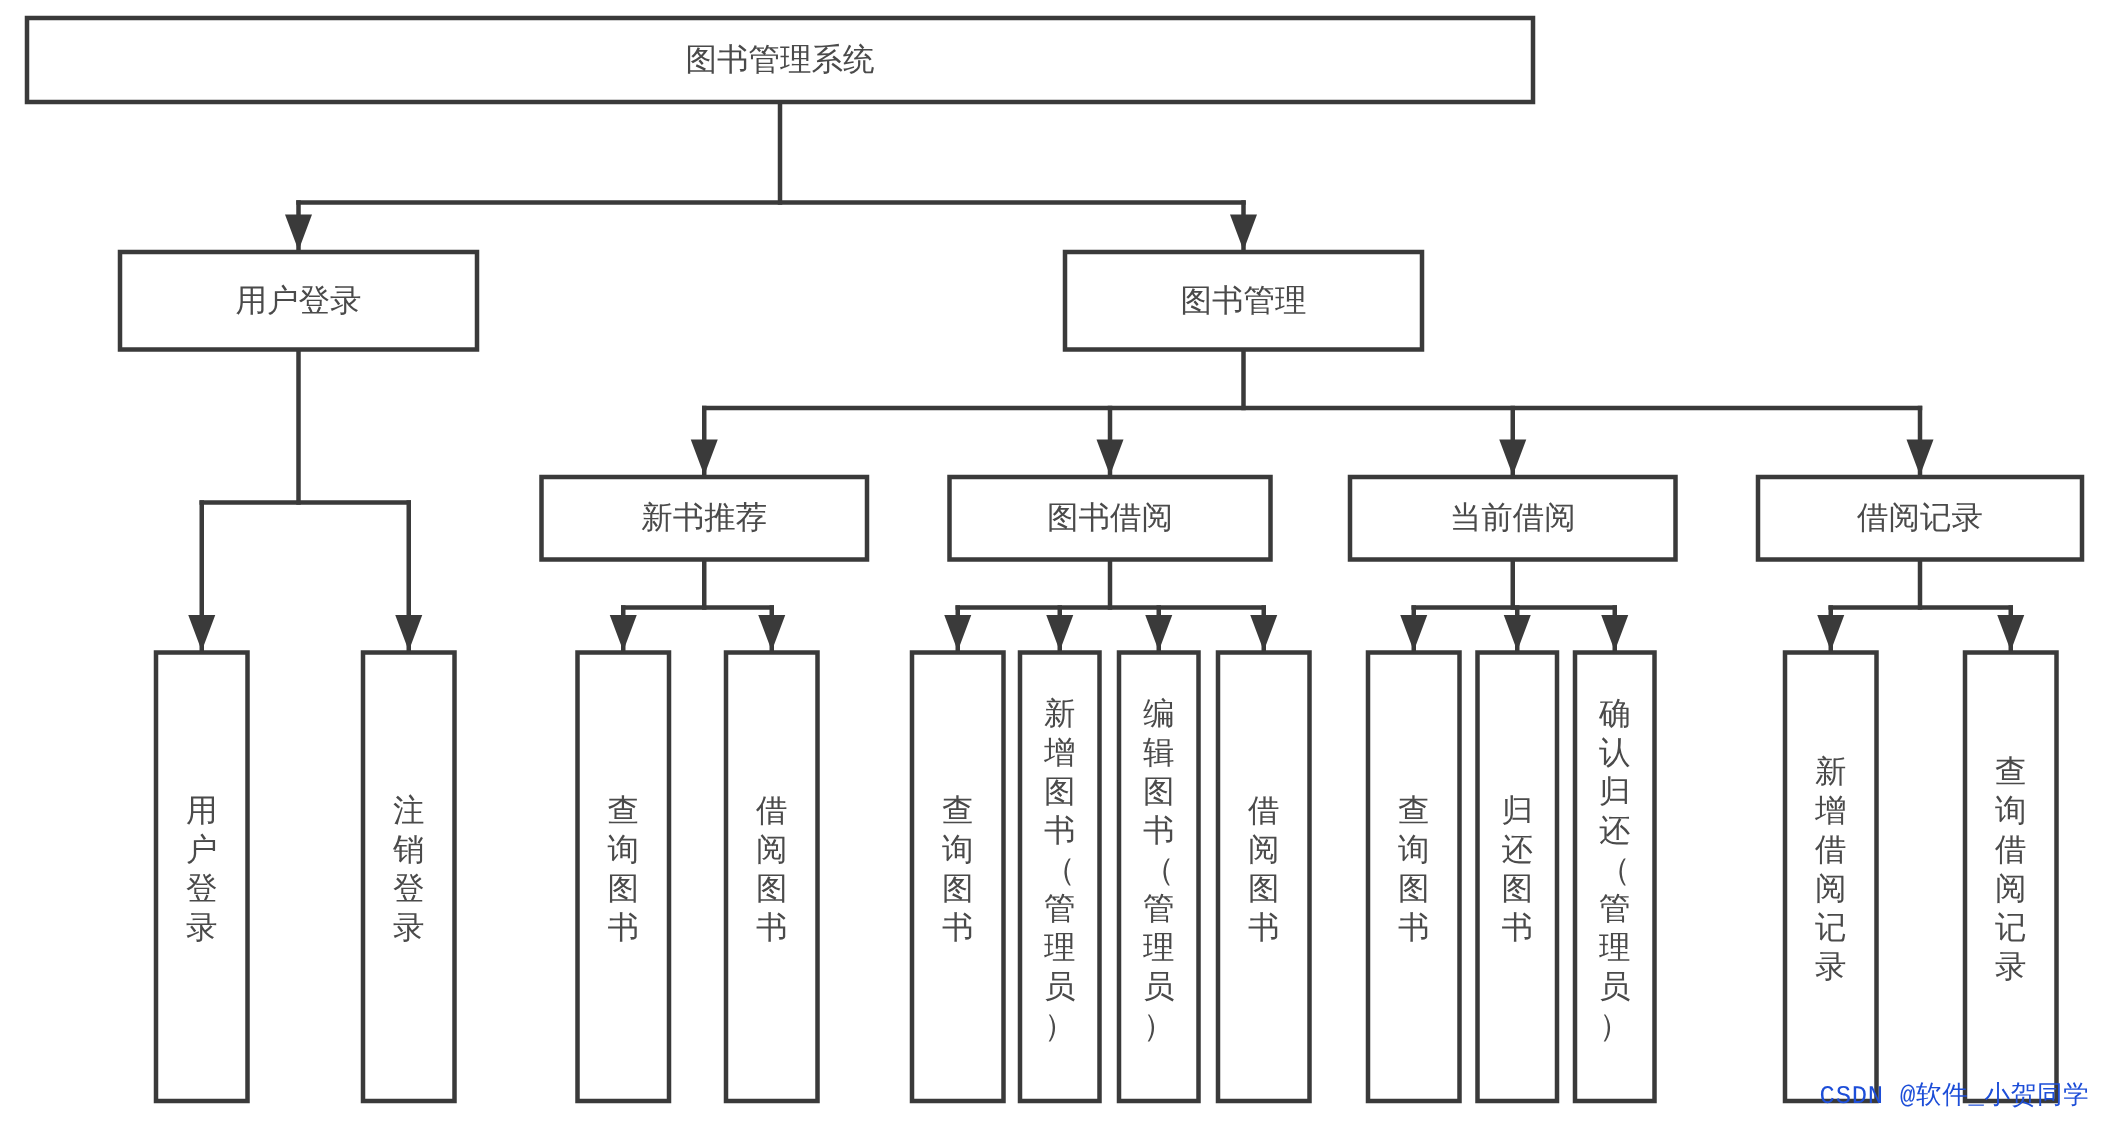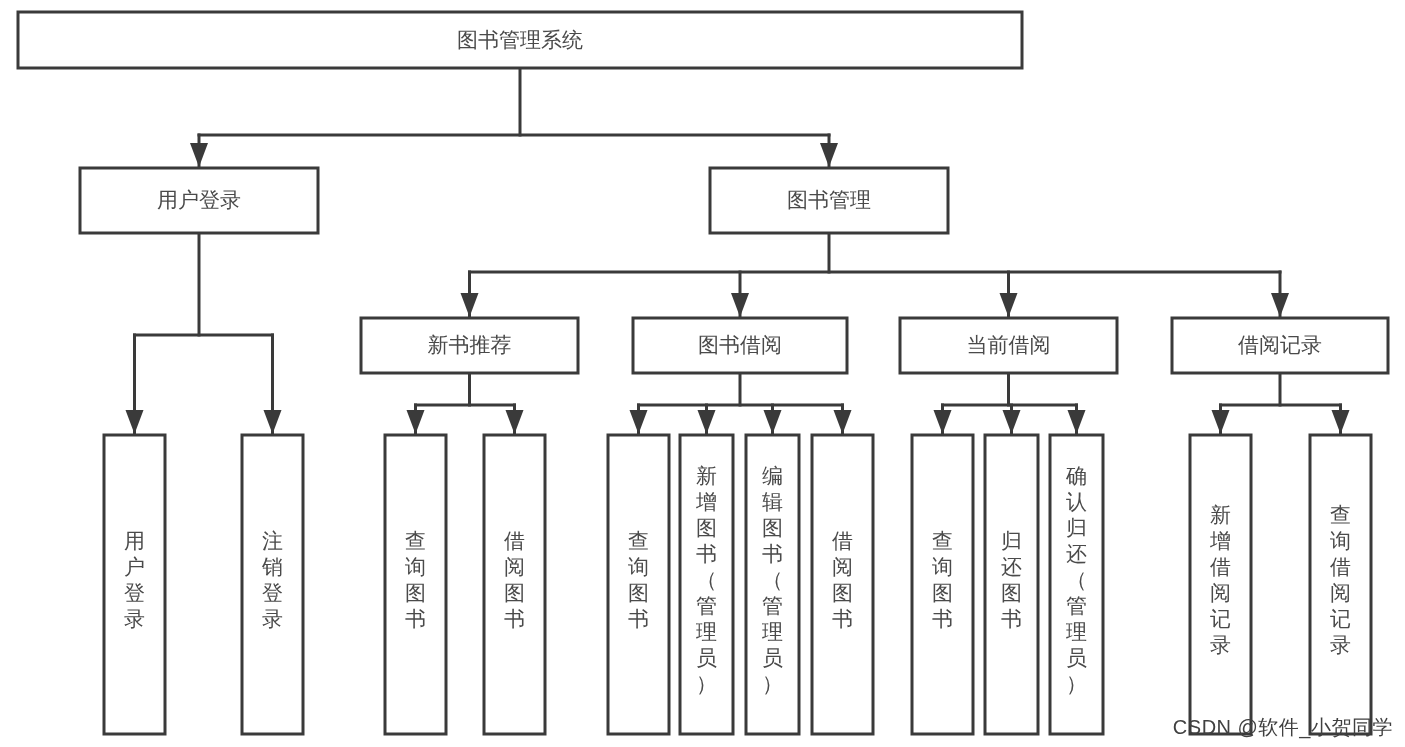--- a/index.html
+++ b/index.html
@@ -51,23 +51,23 @@
   .node-label-vertical {
     fill: #4a4a4a;
     font-family: "Liberation Sans", "DejaVu Sans", sans-serif;
     font-size: 21px;
     text-anchor: middle;
   }
   .watermark {
     position: absolute;
     right: 12px;
     bottom: 6px;
-    font-family: Liberation Sans, sans-serif;
-    font-size: 20px;
-    color: #404040;
+    font-family: Liberation Mono, monospace;
+    font-size: 17px;
+    color: #1d4ed8;
     white-space: nowrap;
     letter-spacing: 0.5px;
   }
 </style>
 </head>
 <body>
 
 <div id="diagram-root">
   <svg class="flow" viewBox="0 0 1405 747">
     <g id="connector-layer">

